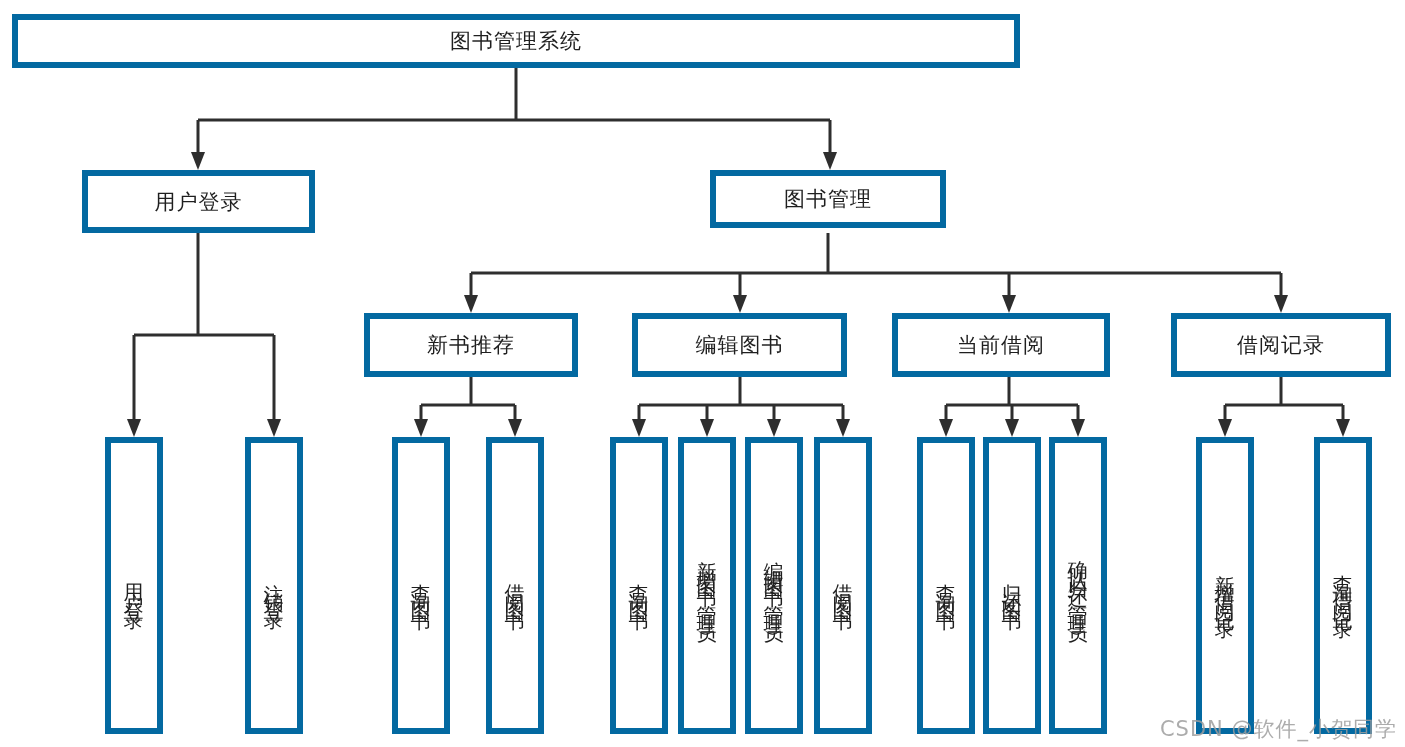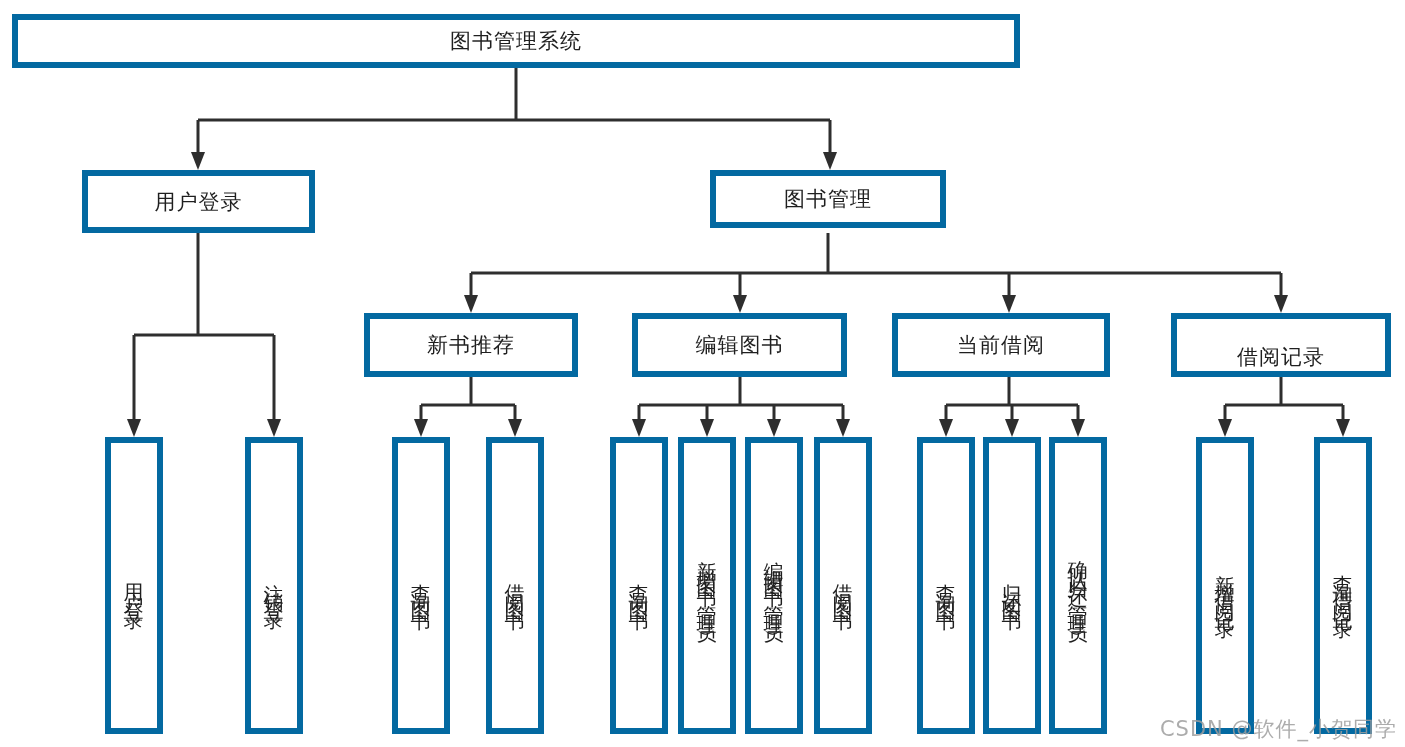--- a/index.html
+++ b/index.html
@@ -131,21 +131,21 @@
 
   <div class="node hbox" style="left:364px; top:313px; width:214px; height:64px;">
     <span>新书推荐</span>
   </div>
   <div class="node hbox" style="left:632px; top:313px; width:215px; height:64px;">
     <span>编辑图书</span>
   </div>
   <div class="node hbox" style="left:892px; top:313px; width:218px; height:64px;">
     <span>当前借阅</span>
   </div>
-  <div class="node hbox" style="left:1171px; top:313px; width:220px; height:64px;align-items:flex-end;">
+  <div class="node hbox" style="left:1171px; top:313px; width:220px; height:64px;">
     <span>借阅记录</span>
   </div>
 
   <div class="node vbox" style="left:105px; top:437px; width:58px; height:297px;">
     <span class="vtext">用户登录</span>
   </div>
   <div class="node vbox" style="left:245px; top:437px; width:58px; height:297px;">
     <span class="vtext">注销登录</span>
   </div>
 

